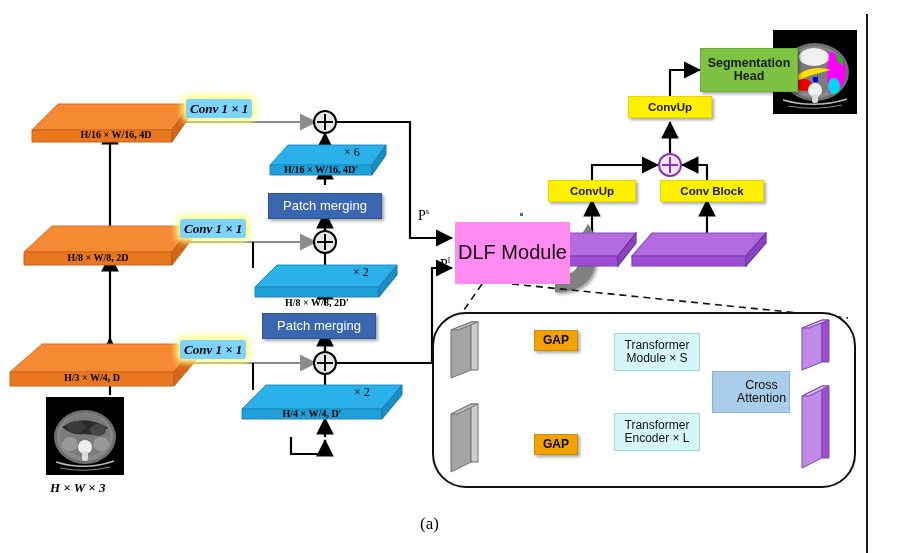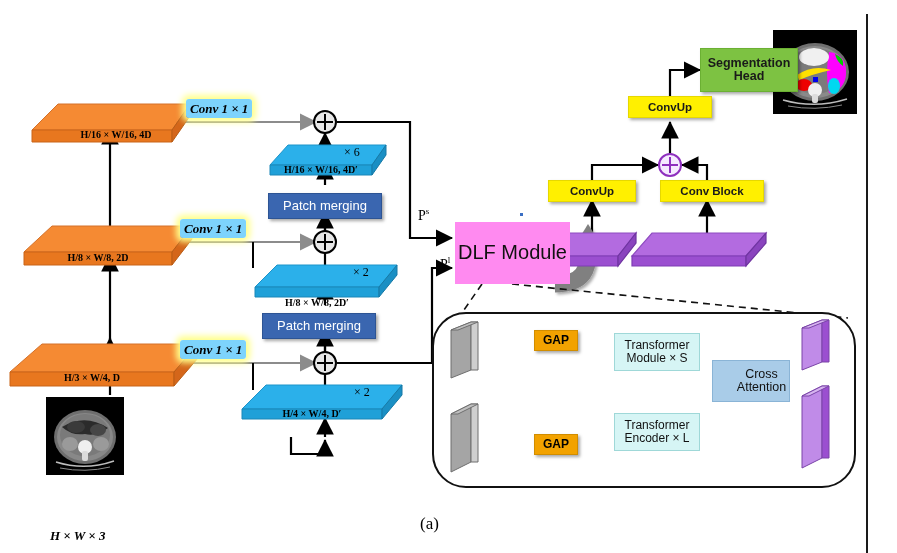--- a/index.html
+++ b/index.html
@@ -182,21 +182,21 @@
       <ellipse cx="30" cy="30" rx="9" ry="6" fill="#3a3a3a"></ellipse>
       <ellipse cx="52" cy="33" rx="8" ry="6" fill="#464646"></ellipse>
       <ellipse cx="24" cy="47" rx="8" ry="7" fill="#9a9a9a"></ellipse>
       <ellipse cx="55" cy="47" rx="8" ry="7" fill="#9a9a9a"></ellipse>
       <ellipse cx="39" cy="50" rx="7" ry="7" fill="#efefef"></ellipse>
       <rect x="36" y="54" width="6" height="10" rx="2" fill="#dcdcdc"></rect>
       <path d="M10,65 Q39,74 68,64" stroke="#bdbdbd" stroke-width="1.4" fill="none"></path>
       <path d="M14,71 Q39,76 64,70" stroke="#8a8a8a" stroke-width="1" fill="none"></path>
     </svg>
   </div>
-  <div class="lbl serif-i" style="left:50px;top:480px;font-size:13px;margin-top:48px;">H × W × 3</div>
+  <div class="lbl serif-i" style="left:50px;top:480px;font-size:13px;">H × W × 3</div>
 
   <div class="convlbl" style="left:186px;top:101px;">
     <span class="hl">Conv 1 × 1</span>
   </div>
   <div class="convlbl" style="left:180px;top:221px;">
     <span class="hl">Conv 1 × 1</span>
   </div>
   <div class="convlbl" style="left:180px;top:342px;">
     <span class="hl">Conv 1 × 1</span>
   </div>
@@ -340,21 +340,21 @@
 
   <div class="box box-trans" style="left:614px;top:333px;width:86px;height:38px;z-index:5;flex-direction:column;">
     <span>Transformer</span>
     <span>Module × S</span>
   </div>
   <div class="box box-trans" style="left:614px;top:413px;width:86px;height:38px;z-index:5;flex-direction:column;">
     <span>Transformer</span>
     <span>Encoder × L</span>
   </div>
 
-  <div class="box box-cross" style="left:712px;top:360px;width:78px;height:42px;z-index:5;flex-direction:column;padding-left:21px;">
+  <div class="box box-cross" style="left:712px;top:371px;width:78px;height:42px;z-index:5;flex-direction:column;padding-left:21px;">
     <span>Cross</span>
     <span>Attention</span>
   </div>
 
   <div class="blk" style="left:798px;top:318px;z-index:3;">
     <svg width="36" height="56">
       <polygon points="4,10 24,2 24,44 4,52" fill="#C08BE8" stroke="#7a44a8" stroke-width="1"></polygon>
       <polygon points="24,2 31,2 31,44 24,44" fill="#9B4FD0" stroke="#7a44a8" stroke-width="1"></polygon>
       <polygon points="4,10 24,2 31,2 11,10" fill="#D7B4F0" stroke="#7a44a8" stroke-width="1"></polygon>
     </svg>

